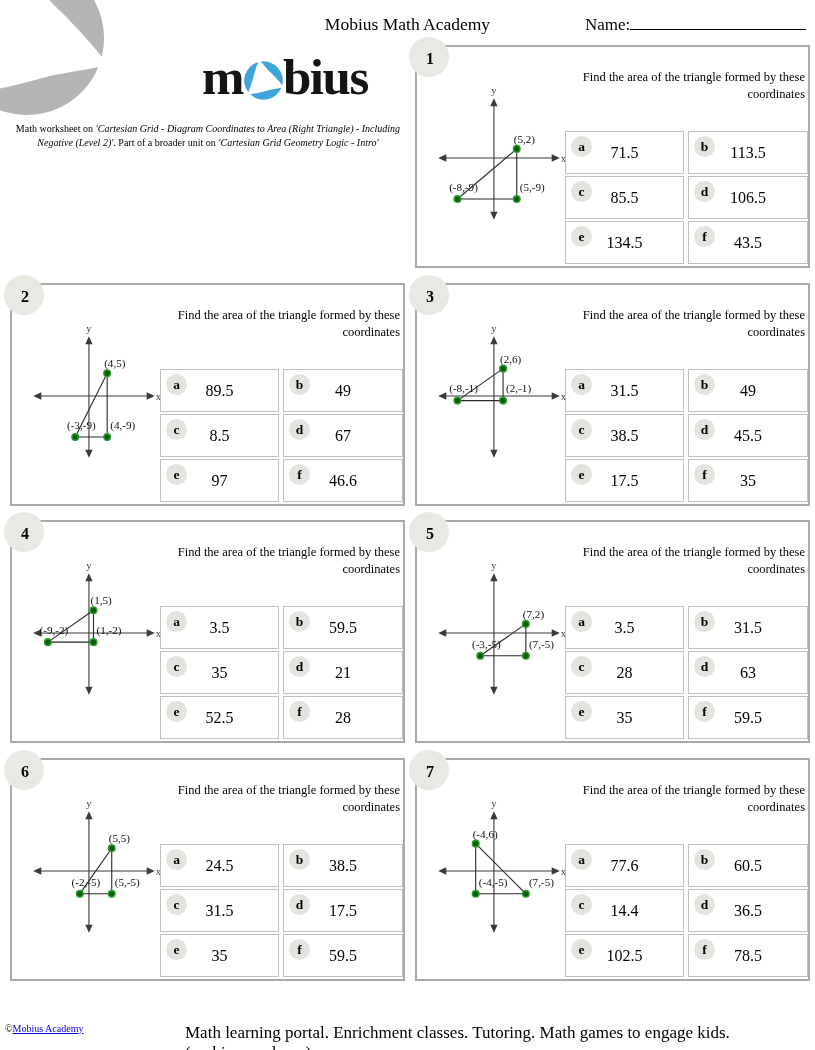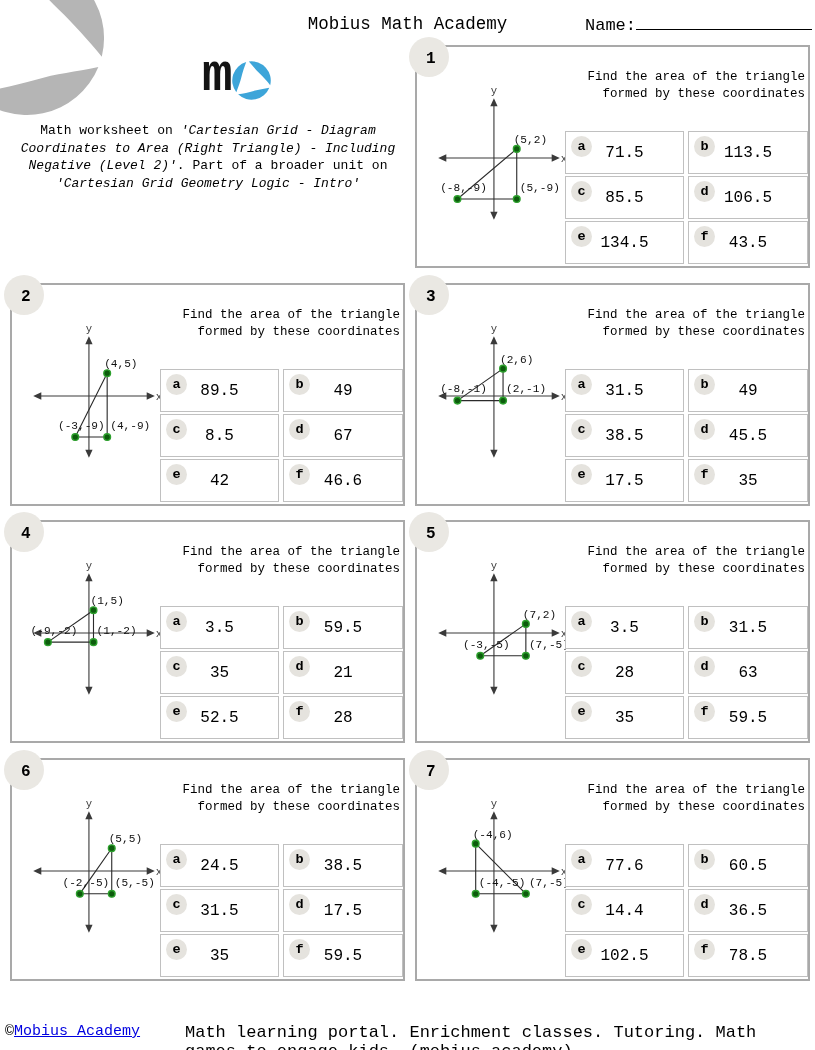--- a/index.html
+++ b/index.html
@@ -1,34 +1,34 @@
 <!DOCTYPE html>
 <html><head>
 <meta charset="utf-8">
 <style>
   html,body{margin:0;padding:0;background:#fff;}
   .page{position:relative;width:815px;height:1050px;background:#fff;overflow:hidden;
-        font-family:Liberation Mono, monospace;color:#000;}
+        font-family:Liberation Serif, serif;color:#000;}
 
   
   .corner-swirl{position:absolute;left:-55px;top:-44px;width:164px;height:164px;color:#b5b5b5;}
 
   
   .site-title{position:absolute;left:0;top:14px;width:815px;text-align:center;font-size:17.5px;}
   .name-wrap{position:absolute;left:585px;top:14px;font-size:17px;white-space:nowrap;}
   .name-line{display:inline-block;width:176px;height:15px;border-bottom:1.5px solid #000;}
 
   
   .logo{position:absolute;left:202px;top:48px;display:flex;align-items:center;
         font-size:51px;font-weight:bold;letter-spacing:-1.5px;color:#141414;}
   .logo-o{width:41px;height:41px;margin:7px -1px 0 0;color:#3da5d9;}
 
   
   .intro{position:absolute;left:12px;top:122px;width:392px;text-align:center;
-         font-size:13px;line-height:1.36;}
+         font-size:10px;line-height:1.36;}
   .intro .it{font-style:italic;}
   .learn{position:absolute;left:8px;top:231px;width:400px;text-align:center;font-size:10.5px;}
   a.link{color:#0000e0;text-decoration:underline;}
 
   
   .problem{position:absolute;width:395px;height:223px;border:2px solid #a9a9a9;
            background:#fff;box-sizing:border-box;}
   .num-badge{position:absolute;left:-8px;top:-10px;width:40px;height:40px;border-radius:50%;
              background:#eae8e3;}
   .problem-number{position:absolute;left:9px;top:3px;font-size:16px;font-weight:bold;}
@@ -38,21 +38,21 @@
   .answers{position:absolute;left:148px;top:84px;display:grid;
            grid-template-columns:119px 120px;gap:2px 4px;}
   .cell{position:relative;height:43px;border:1px solid #c0c0c0;background:#fff;
         display:flex;align-items:center;justify-content:center;box-sizing:border-box;}
   .letter-badge{position:absolute;left:5px;top:4px;width:21px;height:21px;border-radius:50%;
         background:#e5e3de;display:flex;align-items:center;justify-content:center;
         font-size:13.5px;font-weight:bold;}
   .value{font-size:16px;}
 
   
-  .footer-copy{position:absolute;left:5px;top:1023px;font-size:15px;}
+  .footer-copy{position:absolute;left:5px;top:1023px;font-size:10px;}
   .footer-tag{position:absolute;left:185px;top:1023px;font-size:17px;}
 </style>
 </head>
 <body>
 
 <svg width="0" height="0" style="position:absolute">
   <defs>
     <g id="swirl-sym">
       <path d="M 43.5 3.5 A 47 47 0 0 1 95.6 61.4 C 88 52 78 41 69.3 32.6 C 60 24 53 14 43.5 3.5 Z"></path>
       <path transform="rotate(120 50 50)" d="M 43.5 3.5 A 47 47 0 0 1 95.6 61.4 C 88 52 78 41 69.3 32.6 C 60 24 53 14 43.5 3.5 Z"></path>
@@ -71,20 +71,21 @@
 
   <div class="name-wrap">
     <span>Name:</span><span class="name-line"></span>
   </div>
 
   <div class="logo">
     <span>m</span>
       <svg class="logo-o" viewBox="0 0 100 100">
         <use href="#swirl-sym" fill="currentColor"></use>
       </svg>
+      <span>bius</span>
   </div>
 
   <div class="intro">
     <span>Math worksheet on </span><span class="it">'Cartesian Grid - Diagram Coordinates to Area (Right Triangle) - Including Negative (Level 2)'</span><span>. Part of a broader unit on </span><span class="it">'Cartesian Grid Geometry Logic - Intro'</span>
   </div>
 
 
   <div id="problems-root">
   <section class="problem" style="left: 415px; top: 45px;">
     <div class="num-badge"></div>
@@ -168,21 +169,21 @@
           <div class="cell">
             <span class="letter-badge">c</span>
             <span class="value">8.5</span>
           </div>
           <div class="cell">
             <span class="letter-badge">d</span>
             <span class="value">67</span>
           </div>
           <div class="cell">
             <span class="letter-badge">e</span>
-            <span class="value">42</span>
+            <span class="value">97</span>
           </div>
           <div class="cell">
             <span class="letter-badge">f</span>
             <span class="value">46.6</span>
           </div>
         </div>
   </section>
 
   <section class="problem" style="left: 415px; top: 283px;">
     <div class="num-badge"></div>

